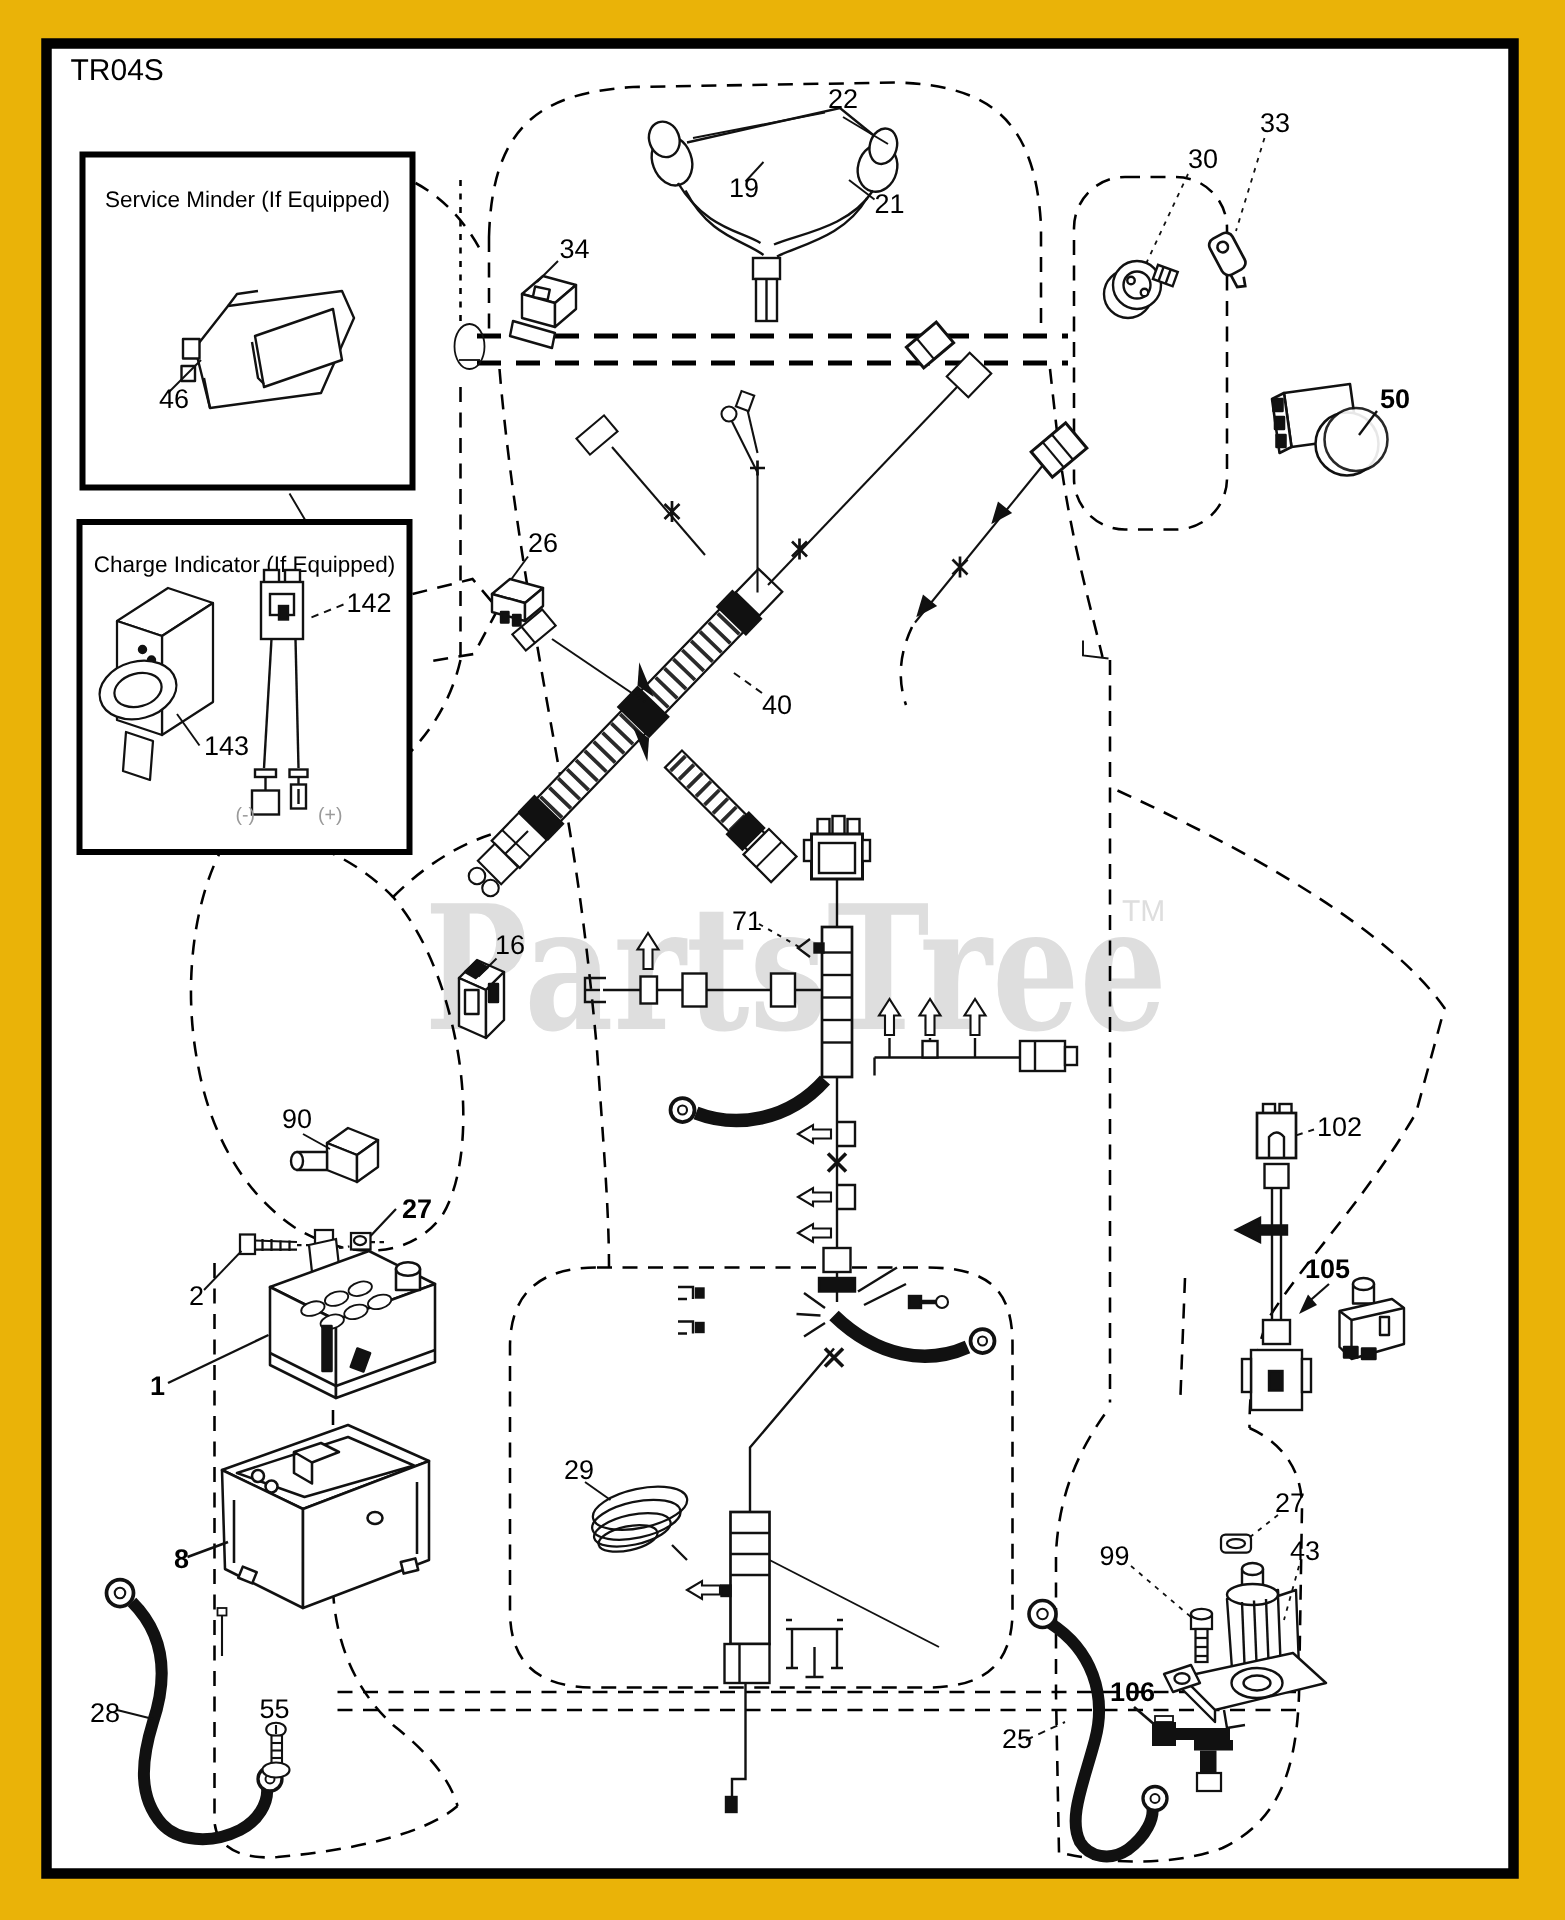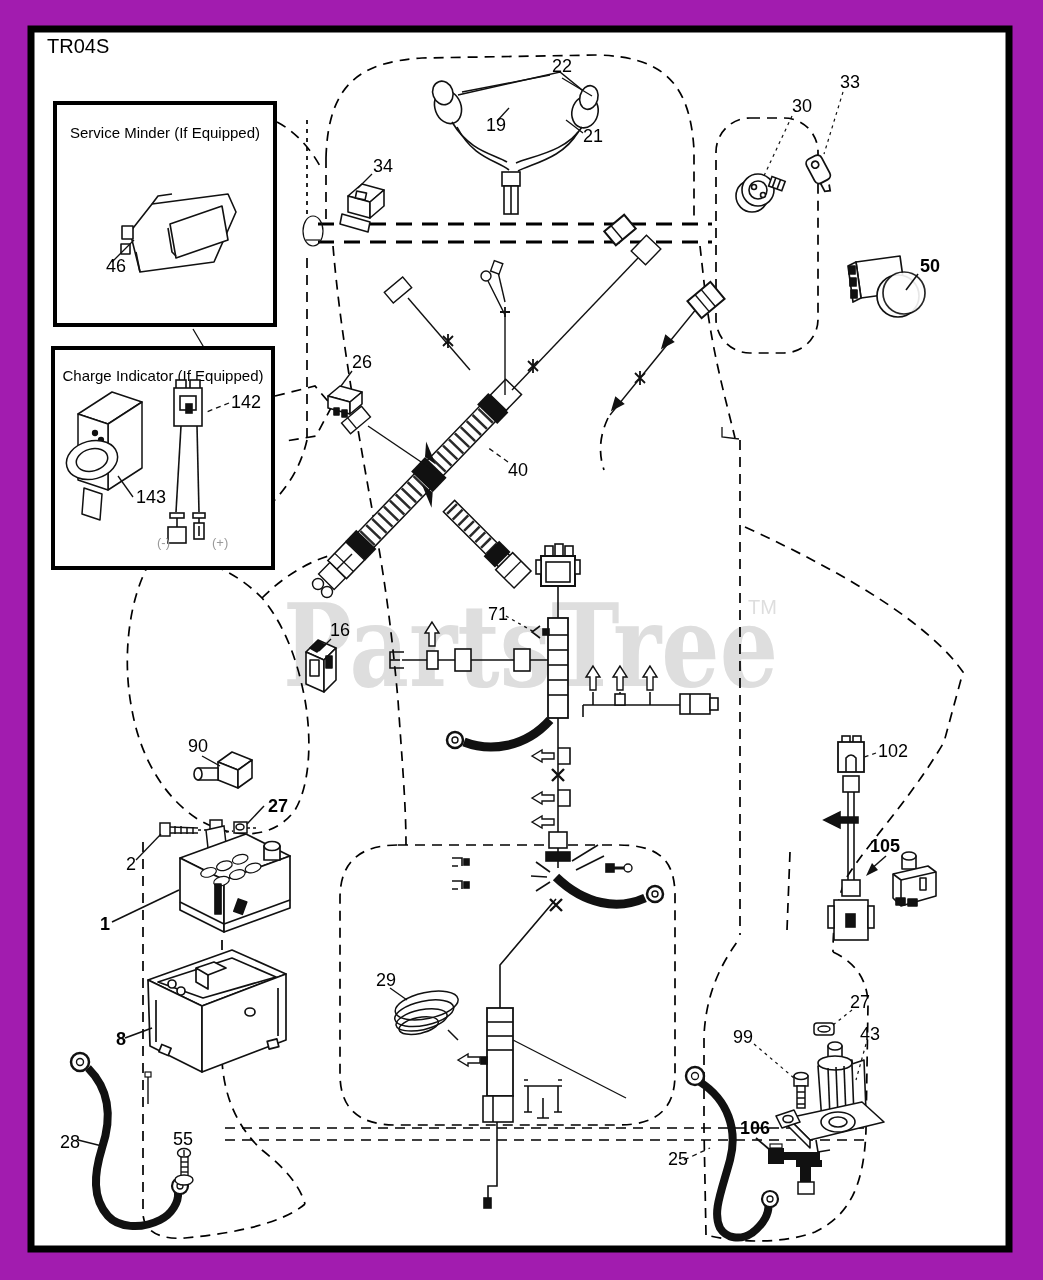--- a/index.html
+++ b/index.html
@@ -1,16 +1,16 @@
 <!DOCTYPE html>
 <html><head>
 <meta charset="utf-8">
 <style>
   html,body{margin:0;padding:0;background:#fff;}
-  .page{position:relative;width:1043px;height:1280px;background:#a21caf;overflow:hidden;text-decoration:underline;}
+  .page{position:relative;width:1043px;height:1280px;background:#eab308;overflow:hidden;text-decoration:underline;}
   svg{display:block;}
   text{user-select:none;}
   .lbl{font-family:"Liberation Sans",sans-serif;font-size:18px;fill:#000;}
   .lbl.b{font-weight:bold;}
   .model{font-family:"Liberation Sans",sans-serif;font-size:20px;fill:#000;}
   .boxtitle{font-family:"Liberation Sans",sans-serif;font-size:15px;fill:#000;}
   .wm{font-family:"DejaVu Serif","Liberation Serif",serif;font-weight:bold;fill:#dedede;}
   .wmtm{font-family:"Liberation Sans",sans-serif;font-size:20px;fill:#dedede;}
   .pol{font-family:"Liberation Sans",sans-serif;font-size:13px;fill:#9a9a9a;}
 </style>

